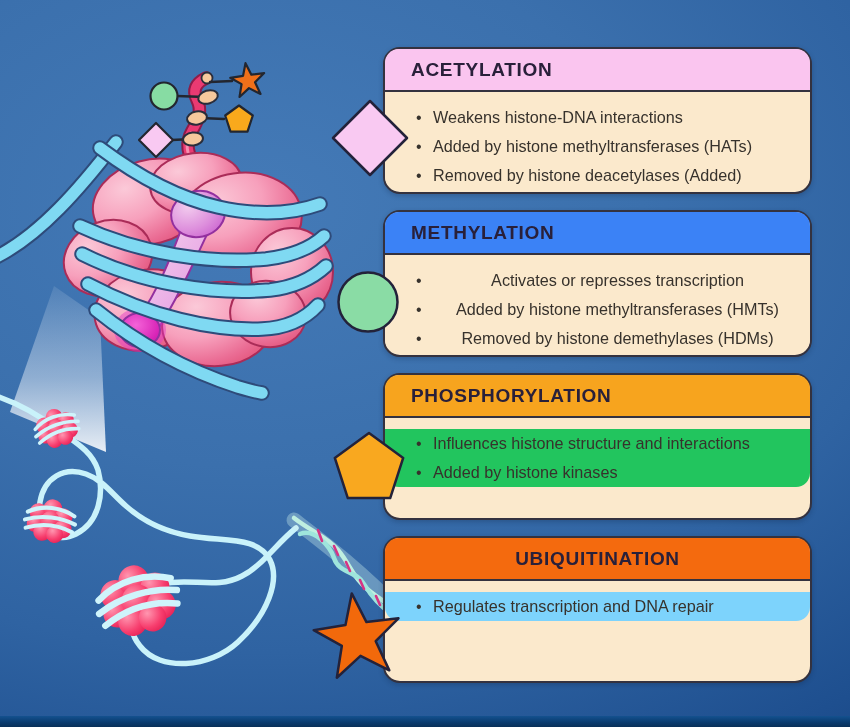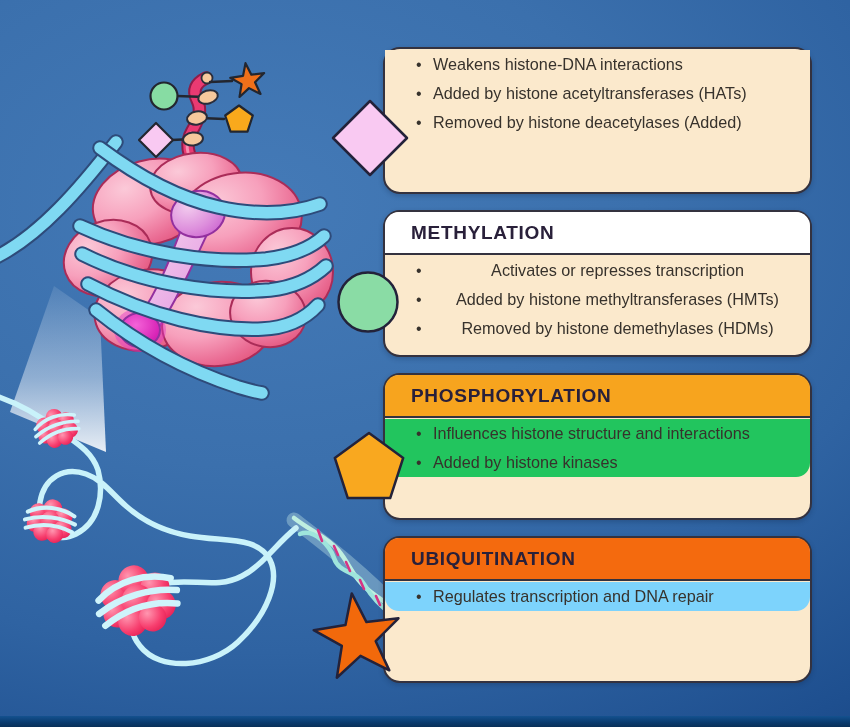--- a/index.html
+++ b/index.html
@@ -20,21 +20,21 @@
     background:#FBE9CC;
     box-shadow: 0 2px 5px rgba(10,30,60,0.25);
   }
   .card-header {
     height:43px; box-sizing:border-box; border-bottom:2px solid #34323F;
     border-radius:14px 14px 0 0;
     display:flex; align-items:center; padding:0 26px;
     font-size:19px; font-weight:bold; letter-spacing:0.7px; color:#29203A;
   }
   .card-body { border-radius:0 0 14px 14px; }
-  .card-body ul { margin:1px 0 0 0; padding:0 8px 0 48px; list-style:none; }
+  .card-body ul { margin:11px 0 0 0; padding:0 8px 0 48px; list-style:none; }
   .card-body li {
     position:relative; font-size:16.2px; line-height:29px; color:#37322C;
     white-space:nowrap;
   }
   .card-body li::before {
     content:"\2022"; position:absolute; left:-17px; top:0; color:#37322C; font-size:16px;
   }
   .badge { position:absolute; overflow:visible; }
 </style>
 </head>
@@ -176,34 +176,37 @@
       <ellipse cx="193" cy="139" rx="10" ry="6.5" transform="rotate(-6 193 139)"></ellipse>
     </g>
 
     <polygon points="248,63 252.2,75.2 265.1,75.4 254.8,83.2 258.6,95.6 248,88.2 237.4,95.6 241.2,83.2 230.9,75.4 243.8,75.2" transform="rotate(-8 248 81)" fill="#F0701A" stroke="#23262F" stroke-width="2.2" stroke-linejoin="round"></polygon>
     <circle cx="164" cy="96" r="13.5" fill="#87DCA3" stroke="#23262F" stroke-width="2.2"></circle>
     <polygon points="239,105.5 252.8,115.5 247.5,131.7 230.5,131.7 225.2,115.5" fill="#F9A91C" stroke="#23262F" stroke-width="2.2" stroke-linejoin="round"></polygon>
     <polygon points="156,123 173,140 156,157 139,140" fill="#F9C9F2" stroke="#23262F" stroke-width="2.2" stroke-linejoin="round"></polygon>
   </svg>
 
   <div class="card" style="top:47px">
+    <div class="card-header" style="background: rgb(250, 197, 239);">
+      <span>ACETYLATION</span>
+    </div>
     <div class="card-body" style="background: rgb(251, 233, 204);">
       <ul>
         <li>Weakens histone-DNA interactions</li>
-        <li>Added by histone acetyltransferases (HATs)</li>
+        <li>Added by histone methyltransferases (HATs)</li>
         <li>Removed by histone deacetylases (Added)</li>
       </ul>
     </div>
     <svg class="badge" style="left:-55px; top:49px" width="80" height="80" viewBox="0 0 80 80">
       <polygon points="40,3 77,40 40,77 3,40" fill="#F9C9F2" stroke="#23223A" stroke-width="2.5" stroke-linejoin="round"></polygon>
     </svg>
   </div>
 
   <div class="card" style="top:210px">
-    <div class="card-header" style="background: #ffffff;">
+    <div class="card-header" style="background: #3b82f6;">
       <span>METHYLATION</span>
     </div>
     <div class="card-body" style="background: rgb(251, 233, 204); text-align: center;">
       <ul>
         <li>Activates or represses transcription</li>
         <li>Added by histone methyltransferases (HMTs)</li>
         <li>Removed by histone demethylases (HDMs)</li>
       </ul>
     </div>
     <svg class="badge" style="left:-49px; top:58px" width="64" height="64" viewBox="0 0 64 64">
@@ -220,21 +223,21 @@
         <li>Influences histone structure and interactions</li>
         <li>Added by histone kinases</li>
       </ul>
     </div>
     <svg class="badge" style="left:-54px; top:54px" width="76" height="76" viewBox="0 0 76 76">
       <polygon points="38,4 72.2,28.9 59.2,69.1 16.8,69.1 3.8,28.9" fill="#F9A81F" stroke="#23223A" stroke-width="2.5" stroke-linejoin="round"></polygon>
     </svg>
   </div>
 
   <div class="card" style="top:536px">
-    <div class="card-header" style="background: rgb(244, 106, 14);">
+    <div class="card-header" style="background: rgb(244, 106, 14); justify-content: center;">
       <span>UBIQUITINATION</span>
     </div>
     <div class="card-body" style="background: #7dd3fc;">
       <ul>
         <li>Regulates transcription and DNA repair</li>
       </ul>
     </div>
     <svg class="badge" style="left:-73px; top:52px" width="92" height="92" viewBox="0 0 92 92">
       <polygon points="46,3 56.6,33.4 88.8,34.1 63.1,53.6 72.5,84.4 46,66 19.5,84.4 28.9,53.6 3.2,34.1 35.4,33.4" transform="rotate(-8 46 48)" fill="#F2690B" stroke="#23223A" stroke-width="2.5" stroke-linejoin="round"></polygon>
     </svg>

